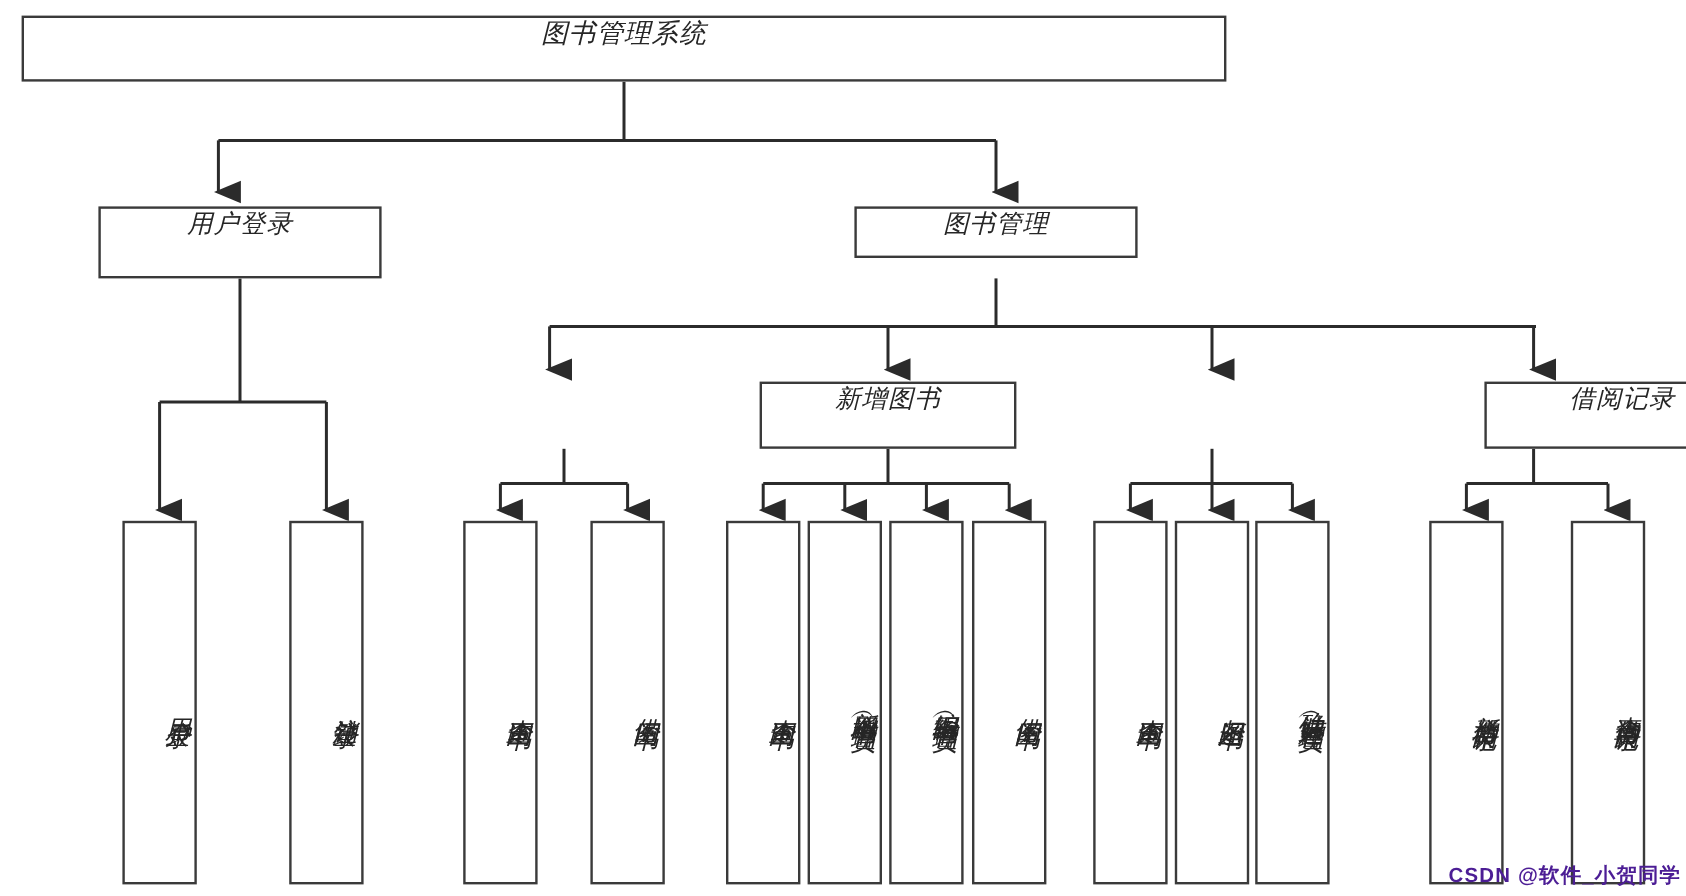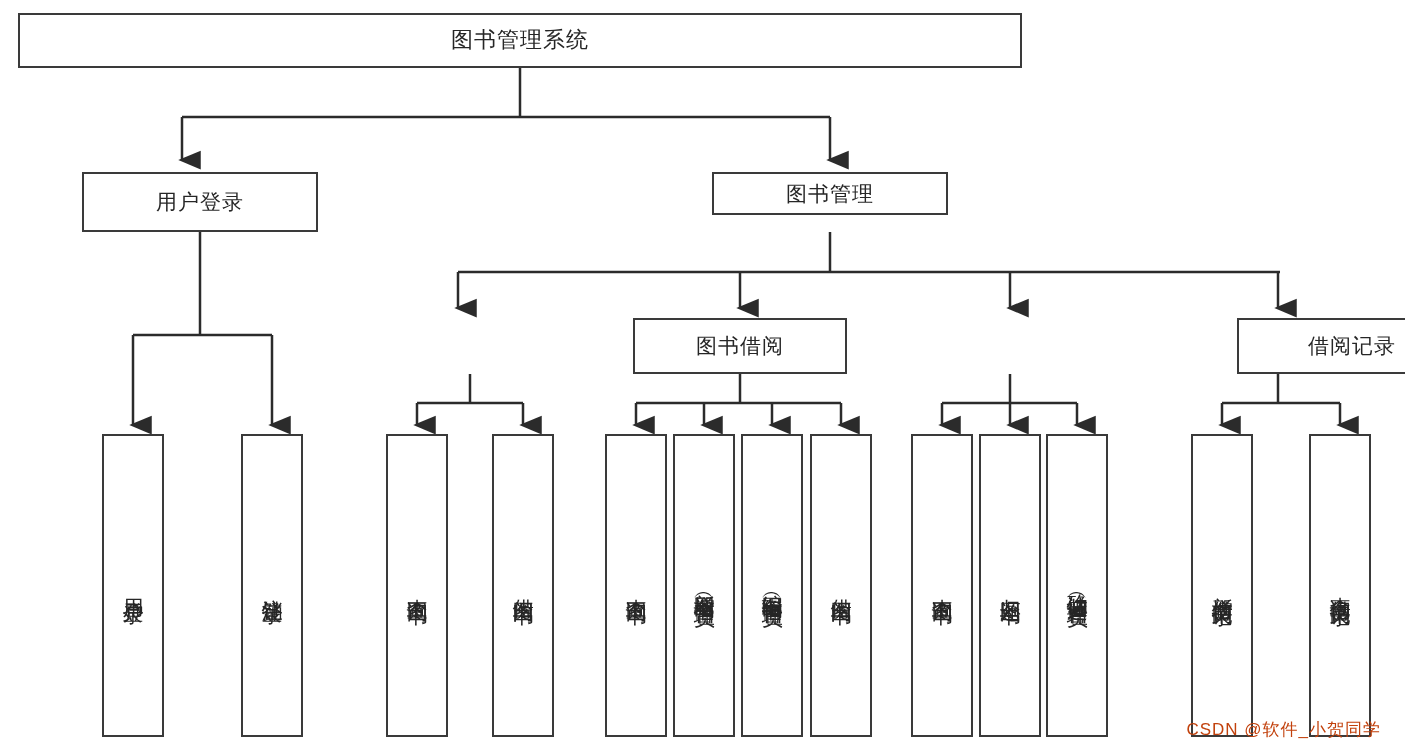--- a/index.html
+++ b/index.html
@@ -6,38 +6,39 @@
   html,body{margin:0;padding:0;background:#ffffff;}
   body{
     font-family:"Liberation Sans","DejaVu Sans",sans-serif;
     width:1405px;height:747px;overflow:hidden;position:relative;
   }
   #diagram-root{position:relative;width:1405px;height:747px;background:#ffffff;}
   svg#tree-svg{position:absolute;left:0;top:0;width:1405px;height:747px;display:block;}
   .node-box{
     position:absolute;box-sizing:border-box;
     background:#ffffff;border:2px solid #3a3a3a;
-    display:flex;align-items:center;justify-content:center;
+    display:flex;align-items:flex-start;justify-content:center;
     color:#262626;
+    font-style:italic;
   }
   .node-box.horiz{font-size:21px;line-height:1.2;letter-spacing:1px;}
   .node-box.vert{
     font-size:21px;line-height:1.45;letter-spacing:2px;
     writing-mode:vertical-rl;text-orientation:upright;
     padding:6px 0;
   }
   .node-box.vert .node-label{
     writing-mode:vertical-rl;text-orientation:upright;
     display:block;white-space:nowrap;
   }
   .node-box.root{font-size:22px;}
   .watermark{
-    position:absolute;right:24px;bottom:6px;
-    font-size:17px;color:#c2410c;letter-spacing:1px;
-    user-select:none;white-space:nowrap;
+    position:absolute;right:4px;bottom:6px;
+    font-size:17px;color:#4c1d95;letter-spacing:1px;
+    user-select:none;white-space:nowrap;font-weight:bold;
   }
 </style>
 </head>
 <body>
 
 <div id="diagram-root">
 
   <svg id="tree-svg" viewBox="0 0 1405 747" xmlns="http://www.w3.org/2000/svg">
     <defs>
       <marker id="arrow" viewBox="0 0 12 12" refX="6" refY="10" markerWidth="9" markerHeight="9" orient="auto-start-reverse">
@@ -94,21 +95,21 @@
   </div>
 
   <div class="node-box horiz" style="left:82px;top:172px;width:236px;height:60px;">
     <span class="node-label">用户登录</span>
   </div>
   <div class="node-box horiz" style="left:712px;top:172px;width:236px;height:43px;">
     <span class="node-label">图书管理</span>
   </div>
 
   <div class="node-box horiz" style="left:633px;top:318px;width:214px;height:56px;">
-    <span class="node-label">图书借阅</span>
+    <span class="node-label">新增图书</span>
   </div>
   <div class="node-box horiz" style="left:1237px;top:318px;width:230px;height:56px;">
     <span class="node-label">借阅记录</span>
   </div>
 
   <div class="node-box vert" style="left:102px;top:434px;width:62px;height:303px;">
     <span class="node-label">用户登录</span>
   </div>
   <div class="node-box vert" style="left:241px;top:434px;width:62px;height:303px;">
     <span class="node-label">注销登录</span>

